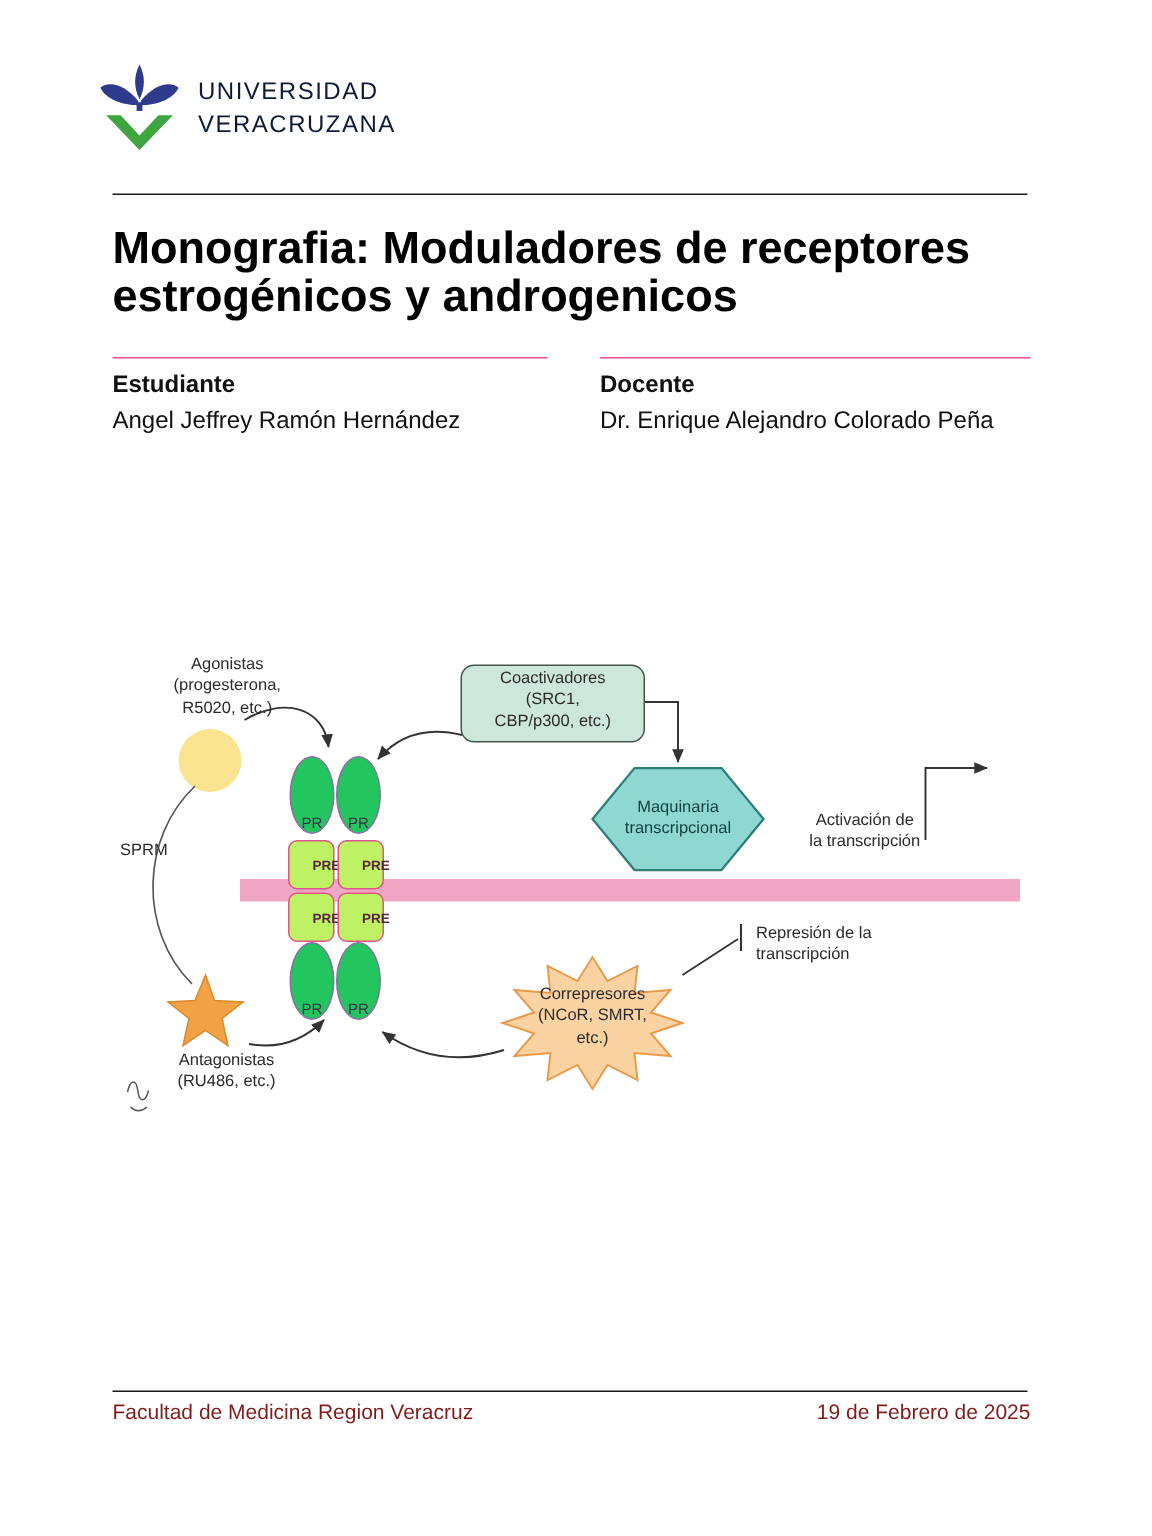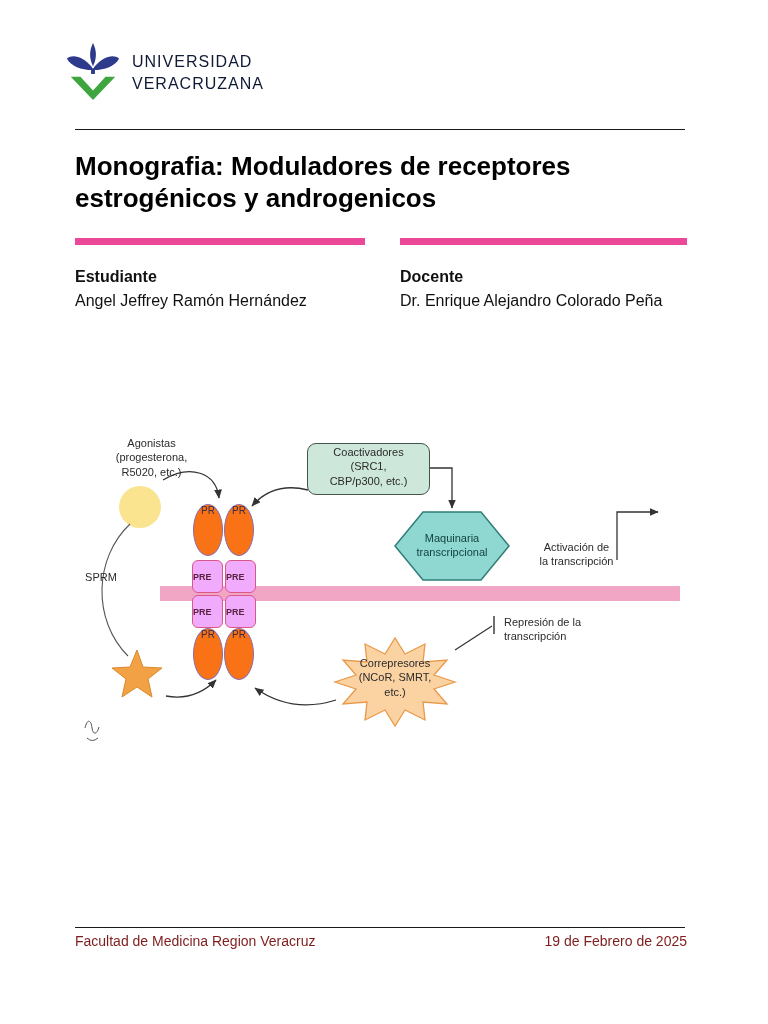--- a/index.html
+++ b/index.html
@@ -17,45 +17,45 @@
   
   .logo-wrap { position: absolute; left: 64px; top: 42px; display: flex; align-items: center; gap: 10px; }
   .uni-text { font-size: 16px; letter-spacing: 1px; color: #101a35; line-height: 22px; }
 
   .rule { position: absolute; height: 1px; background: #1a1a1a; }
   .rule-top { left: 75px; top: 129px; width: 610px; }
   .rule-footer { left: 75px; top: 927px; width: 610px; }
 
   h1.doc-title {
     position: absolute; left: 75px; top: 150px; width: 640px;
-    margin: 0; font-size: 26px; font-weight: 700; line-height: 32px;
+    margin: 0; font-size: 30px; font-weight: 700; line-height: 32px;
     white-space: pre-line; color: #000;
   }
 
-  .person { position: absolute; top: 238px; border-top: 7px solid #ec4899; padding-top: 23px; }
+  .person { position: absolute; top: 238px; border-top: 1px solid #ec4899; padding-top: 9px; }
   .person-left { left: 75px; width: 290px; }
   .person-right { left: 400px; width: 287px; }
   .person-label { font-size: 16px; font-weight: 700; margin-bottom: 6px; }
   .person-name { font-size: 16px; }
 
   
   .diagram { position: absolute; left: 80px; top: 428px; width: 612px; height: 330px; }
   .dna-bar { position: absolute; left: 80px; top: 158px; width: 520px; height: 15px; background: #F2A6C5; z-index: 1; }
 
   .pr-oval {
     position: absolute; width: 30px; height: 52px; z-index: 2;
-    background: #f97316; border: 1.5px solid #8E6CA8; border-radius: 50%;
-    display: flex; align-items: flex-start; justify-content: center;
+    background: #22c55e; border: 1.5px solid #8E6CA8; border-radius: 50%;
+    display: flex; align-items: flex-end; justify-content: center;
     font-size: 10px; color: #3a2c4a;
   }
   .pre-box {
     position: absolute; width: 31px; height: 33px; z-index: 2;
-    background: #f0abfc; border: 1.5px solid #DD5688; border-radius: 6px;
-    display: flex; align-items: center; 
-    font-size: 9px; font-weight: 700; color: #5a2440;
+    background: #bef264; border: 1.5px solid #DD5688; border-radius: 6px;
+    display: flex; align-items: center; justify-content: center;
+    font-size: 9px; font-weight: 700; color: #5a2440; padding-left: 20px;
   }
   .coact-box {
     position: absolute; left: 227px; top: 15px; width: 123px; height: 52px; z-index: 2;
     background: #CDE7DA; border: 1.3px solid #44554c; border-radius: 9px;
     display: flex; align-items: center; justify-content: center;
   }
   .dlabel {
     position: absolute; z-index: 4; font-size: 11px; line-height: 1.3;
     color: #2b2b2b; white-space: pre-line; text-align: center;
   }
@@ -163,21 +163,23 @@
 
       <path d="M 375 222 L 412 198" fill="none" stroke="#333" stroke-width="1.2"></path>
       <line x1="414" y1="188" x2="414" y2="206" stroke="#333" stroke-width="1.4"></line>
 
       <path d="M 5 300 c 2 -9 6 -9 7 0 c 1 7 5 7 7 -1 M 7 310 q 5 5 11 0" fill="none" stroke="#555" stroke-width="1"></path>
     </svg>
 
     <div class="dlabel" style="left:4px; top:8px; width:135px;">Agonistas
 (progesterona,
 R5020, etc.)</div>
-    <div class="dlabel" style="left:0px; top:142px; width:42px; text-align:center;">SPRM</div>
+    <div class="dlabel" style="left:0px; top:132px; width:42px; text-align:left;">SPRM</div>
+    <div class="dlabel" style="left:16px; top:272px; width:110px;">Antagonistas
+(RU486, etc.)</div>
     <div class="dlabel" style="left:227px; top:17px; width:123px;">Coactivadores
 (SRC1,
 CBP/p300, etc.)</div>
     <div class="dlabel" style="left:320px; top:103px; width:104px; color:#0f3f3c;">Maquinaria
 transcripcional</div>
     <div class="dlabel" style="left:444px; top:112px; width:105px;">Activación de
 la transcripción</div>
     <div class="dlabel" style="left:424px; top:187px; width:118px; text-align:left;">Represión de la
 transcripción</div>
     <div class="dlabel" style="left:262px; top:228px; width:106px;">Correpresores

